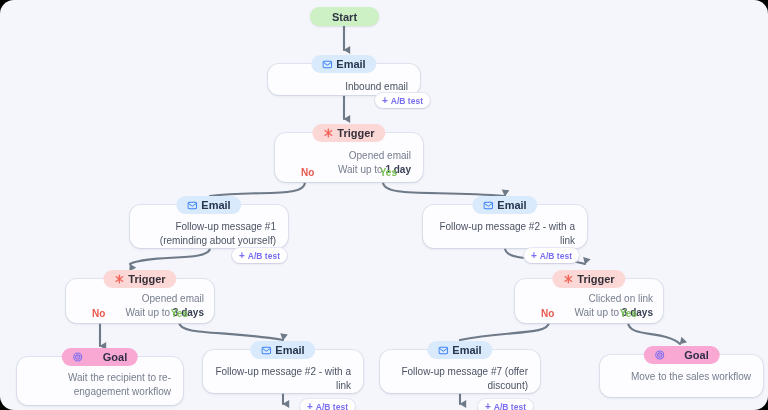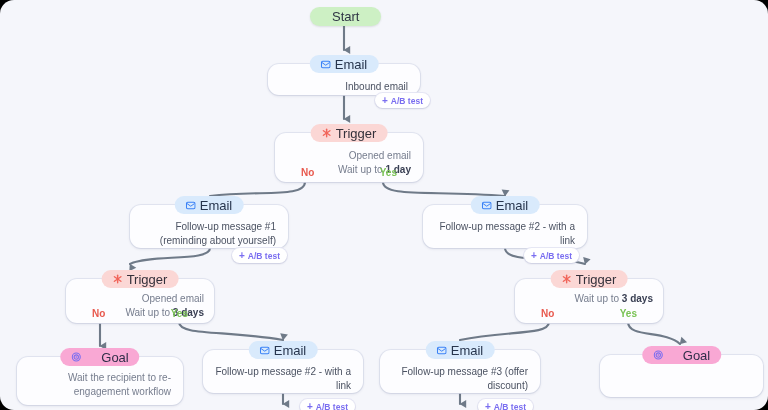--- a/index.html
+++ b/index.html
@@ -11,21 +11,21 @@
 
   #edges{position:absolute;left:0;top:0;width:768px;height:410px;
          pointer-events:none;}
 
   .node{position:absolute;background:#fdfdff;border-radius:11px;
         box-shadow:0 1px 3px rgba(40,50,90,.13),0 0 0 1px rgba(225,228,240,.85);
         box-sizing:border-box;}
 
   .badge{position:absolute;top:-9px;left:50%;transform:translateX(-50%);
          height:18px;display:flex;align-items:center;gap:4px;
-         padding:0 11px;border-radius:9px;font-size:13px;font-weight:normal;
+         padding:0 11px;border-radius:9px;font-size:11px;font-weight:bold;
          white-space:nowrap;color:#2f3545;}
   .badge.start{position:static;transform:none;background:#cdf0c4;
                height:19px;border-radius:10px;padding:0 22px;
                box-shadow:0 1px 2px rgba(40,60,40,.12);}
   .badge.email{background:#d9eafc;color:#27354d;justify-content:flex-end;}
   .badge.trigger{background:#fbd7d5;color:#33303a;}
   .badge.goal{background:#f9a8d4;color:#2f2e48;gap:20px;}
 
   .badge svg{display:block;}
 
@@ -194,20 +194,21 @@
             <g stroke="#f1655a" stroke-width="1.7" stroke-linecap="round">
               <path d="M6,1.4 L6,10.6"></path>
               <path d="M2.1,3.3 L9.9,8.7"></path>
               <path d="M9.9,3.3 L2.1,8.7"></path>
             </g>
           </svg>
       </span>
       <span>Trigger</span>
     </div>
     <div class="body muted" style="padding:13px 10px 3px;">
+      <div>Clicked on link</div>
       <div>
         <span>Wait up to </span><b>3 days</b>
       </div>
     </div>
     <span class="branch no">No</span>
     <span class="branch yes">Yes</span>
   </div>
 
   <div class="node" style="left:17px;top:357px;width:166px;height:48px;">
     <div class="badge goal">
@@ -243,33 +244,34 @@
   <div class="node" style="left:380px;top:350px;width:160px;height:43px;">
     <div class="badge email">
       <span>
         <svg width="10" height="9" viewBox="0 0 14 12">
             <rect x="1" y="1.5" width="12" height="9" rx="1.8" fill="none" stroke="#3b82f6" stroke-width="1.5"></rect>
             <path d="M2.2,3.6 L7,7 L11.8,3.6" fill="none" stroke="#3b82f6" stroke-width="1.4" stroke-linecap="round"></path>
           </svg>
       </span>
       <span>Email</span>
     </div>
-    <div class="body" style="padding-top:15px;">Follow-up message #3 (offer discount)</div>
+    <div class="body" style="padding-top:15px;">Follow-up message #7 (offer discount)</div>
   </div>
   <div class="abtest" style="left:478px;top:399px;">
     <span class="plus">+</span>
     <span>A/B test</span>
   </div>
 
   <div class="node" style="left:600px;top:355px;width:163px;height:42px;">
     <div class="badge goal">
       <span>
         <svg width="10" height="10" viewBox="0 0 12 12">
             <circle cx="6" cy="6" r="4.8" fill="none" stroke="#7a6ef0" stroke-width="1.3"></circle>
             <circle cx="6" cy="6" r="2.6" fill="none" stroke="#7a6ef0" stroke-width="1.3"></circle>
             <circle cx="6" cy="6" r="0.9" fill="#7a6ef0"></circle>
           </svg>
       </span>
       <span>Goal</span>
     </div>
+    <div class="body muted" style="padding-top:15px;">Move to the sales workflow</div>
   </div>
 
 </div>
 
 </body></html>

